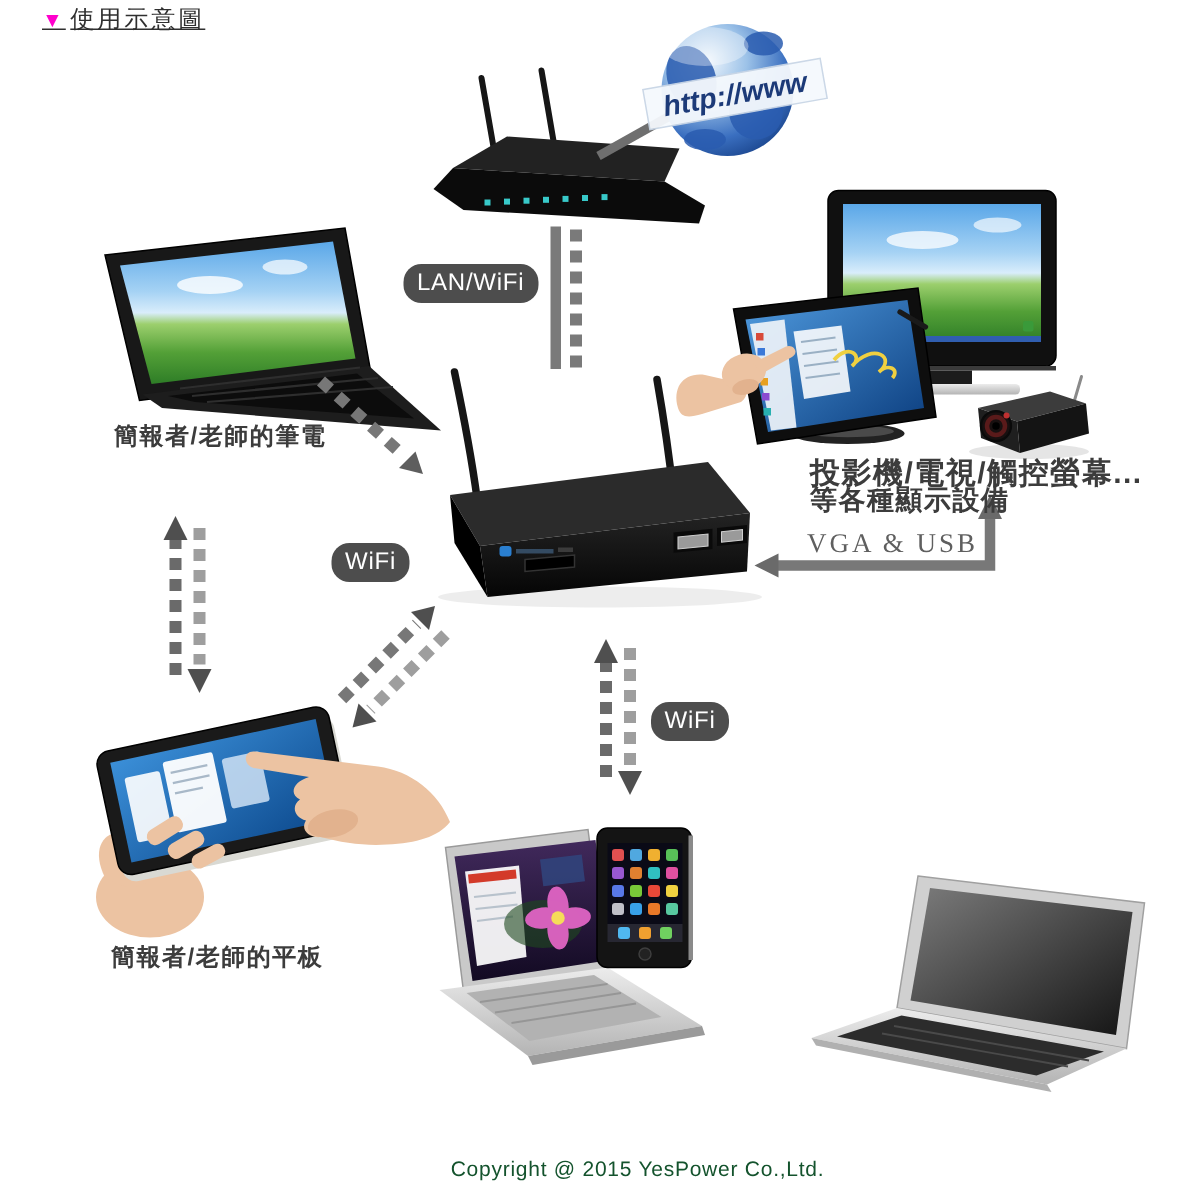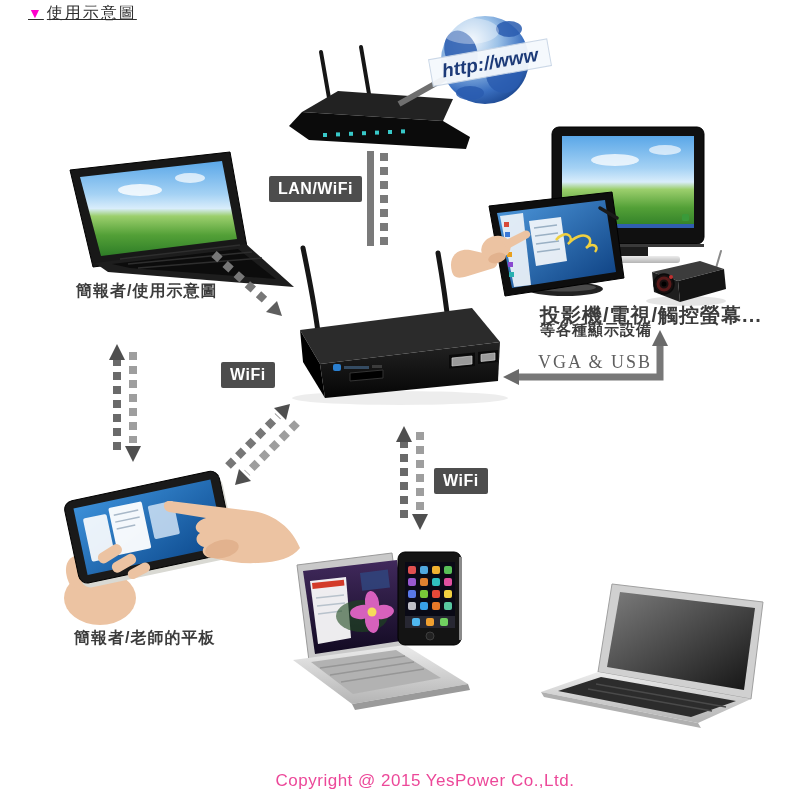--- a/index.html
+++ b/index.html
@@ -5,32 +5,32 @@
   html,body{margin:0;padding:0;background:#ffffff;}
   .canvas{
     position:relative;width:791px;height:791px;background:#ffffff;overflow:hidden;
     font-family:"Liberation Sans","DejaVu Sans",sans-serif;
   }
   .diagram-svg{position:absolute;left:0;top:0;}
   .abs{position:absolute;}
   .title-row{left:28px;top:3px;font-size:16px;color:#2f2f2f;letter-spacing:2px;text-decoration:underline;}
   .title-marker{color:#ff00cc;font-size:14px;margin-right:3px;}
   .conn-box{
-    background:#4d4d4d;color:#ffffff;font-weight:bold;font-size:16px;
-    padding:2px 9px;border-radius:2px;letter-spacing:0.5px;line-height:22px;
+    background:#4d4d4d;color:#ffffff;font-weight:normal;font-size:16px;
+    padding:2px 9px;border-radius:12px;letter-spacing:0.5px;line-height:22px;
   }
   .caption{
     font-size:16px;font-weight:bold;color:#3c3c3c;letter-spacing:1px;white-space:nowrap;
   }
   .vga-label{
     font-size:18px;color:#5f5f5f;letter-spacing:2px;white-space:nowrap;font-family:Liberation Serif, serif;
   }
   .copyright{
     left:95px;top:771px;width:660px;text-align:center;
-    font-size:17px;color:#ec4899;letter-spacing:0.5px;
+    font-size:14px;color:#14532d;letter-spacing:0.5px;
   }
 </style>
 </head>
 <body>
 
 <div class="canvas">
 
   <svg class="diagram-svg" width="791" height="791" viewBox="0 0 791 791">
     <defs>
       <linearGradient id="sky" x1="0" y1="0" x2="0" y2="1">
@@ -319,23 +319,23 @@
   </div>
 
   <div class="abs conn-box" style="left:269px;top:176px;">LAN/WiFi</div>
 
   <div class="abs conn-box" style="left:221px;top:362px;">WiFi</div>
 
   <div class="abs conn-box" style="left:434px;top:468px;">WiFi</div>
 
   <div class="abs vga-label" style="left:538px;top:352px;">VGA &amp; USB</div>
 
-  <div class="abs caption" style="left:76px;top:281px;">簡報者/使用示意圖</div>
+  <div class="abs caption" style="left:76px;top:281px;">簡報者/老師的筆電</div>
 
   <div class="abs caption" style="left:540px;top:302px;font-size:20px;">投影機/電視/觸控螢幕...</div>
-  <div class="abs caption" style="left:540px;top:321px;font-size:15px;text-align:center;">等各種顯示設備</div>
+  <div class="abs caption" style="left:540px;top:321px;font-size:18px;text-align:center;">等各種顯示設備</div>
 
   <div class="abs caption" style="left:74px;top:628px;">簡報者/老師的平板</div>
 
 
   <div class="abs copyright">Copyright @ 2015 YesPower Co.,Ltd.</div>
 
 </div>
 
 </body></html>

